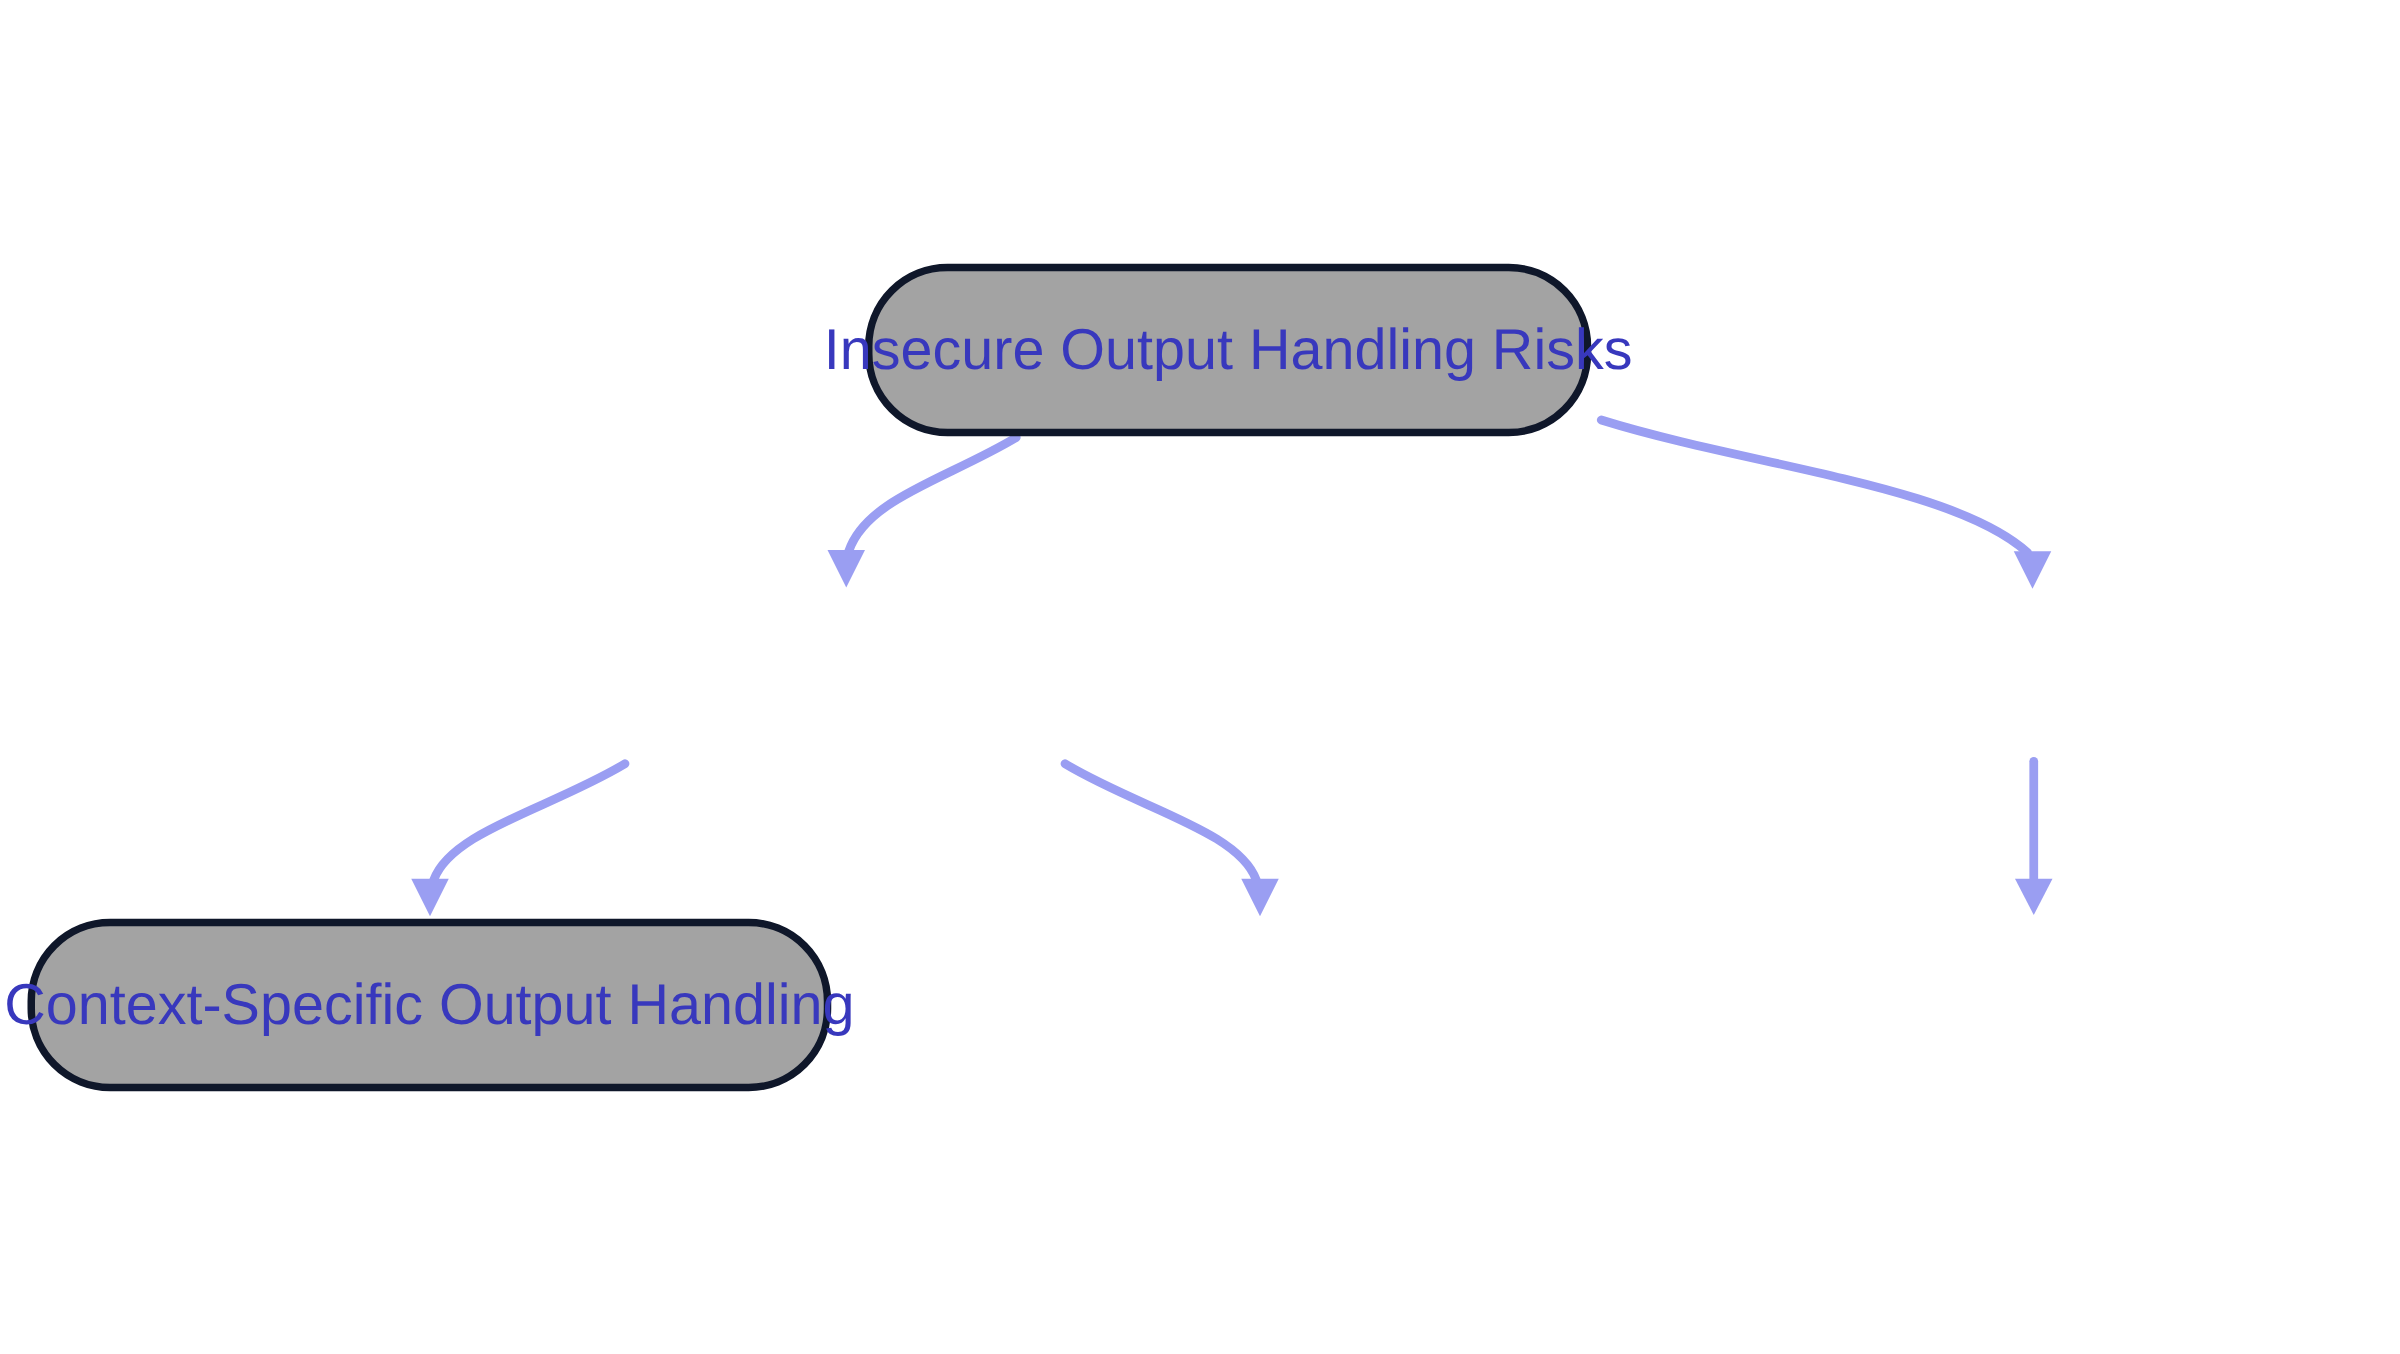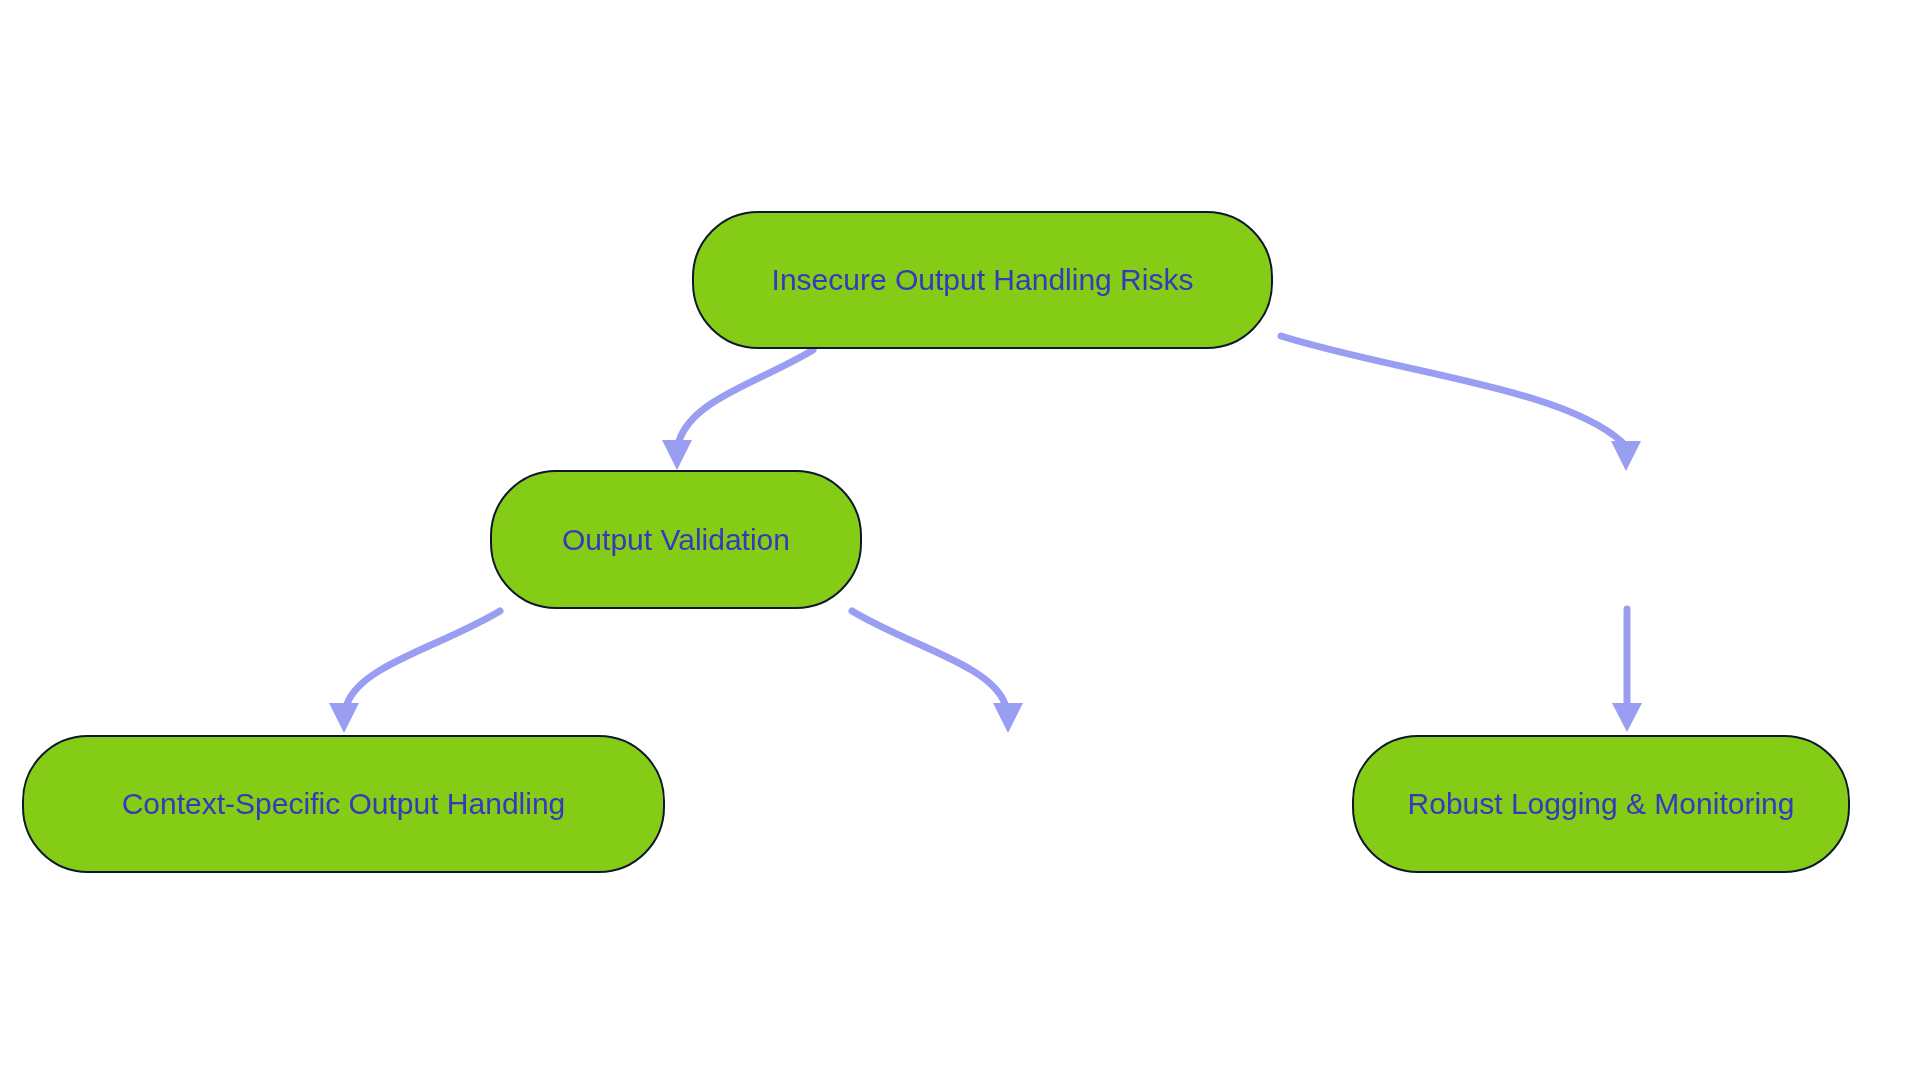--- a/index.html
+++ b/index.html
@@ -29,29 +29,29 @@
     stroke-width: 7;
     stroke-linecap: round;
   }
   .arrow-head {
     fill: #9a9ef2;
     stroke: none;
   }
   .node {
     position: absolute;
     box-sizing: border-box;
-    background: #84cc16;
-    border: 2px solid #0f172a;
+    background: #a3a3a3;
+    border: 6px solid #0f172a;
     border-radius: 66px;
     display: flex;
     align-items: center;
     justify-content: center;
     text-align: center;
     color: #3838bd;
-    font-size: 30px;
+    font-size: 46px;
     line-height: 1.2;
     padding: 0 30px;
     white-space: nowrap;
   }
 </style>
 </head>
 <body>
 
 <div id="canvas">
 
@@ -80,27 +80,21 @@
     <g>
       <path class="edge-path" d="M 1627 609 L 1627 705"></path>
       <polygon class="arrow-head" points="1612,703 1642,703 1627,732"></polygon>
     </g>
   </svg>
 
   <div class="node" style="left:692px; top:211px; width:581px; height:138px;">
     <span>Insecure Output Handling Risks</span>
   </div>
 
-  <div class="node" style="left:490px; top:470px; width:372px; height:139px;">
-    <span>Output Validation</span>
-  </div>
 
 
   <div class="node" style="left:22px; top:735px; width:643px; height:138px;">
     <span>Context-Specific Output Handling</span>
   </div>
 
 
-  <div class="node" style="left:1352px; top:735px; width:498px; height:138px;">
-    <span>Robust Logging &amp; Monitoring</span>
-  </div>
 
 </div>
 
 </body></html>

